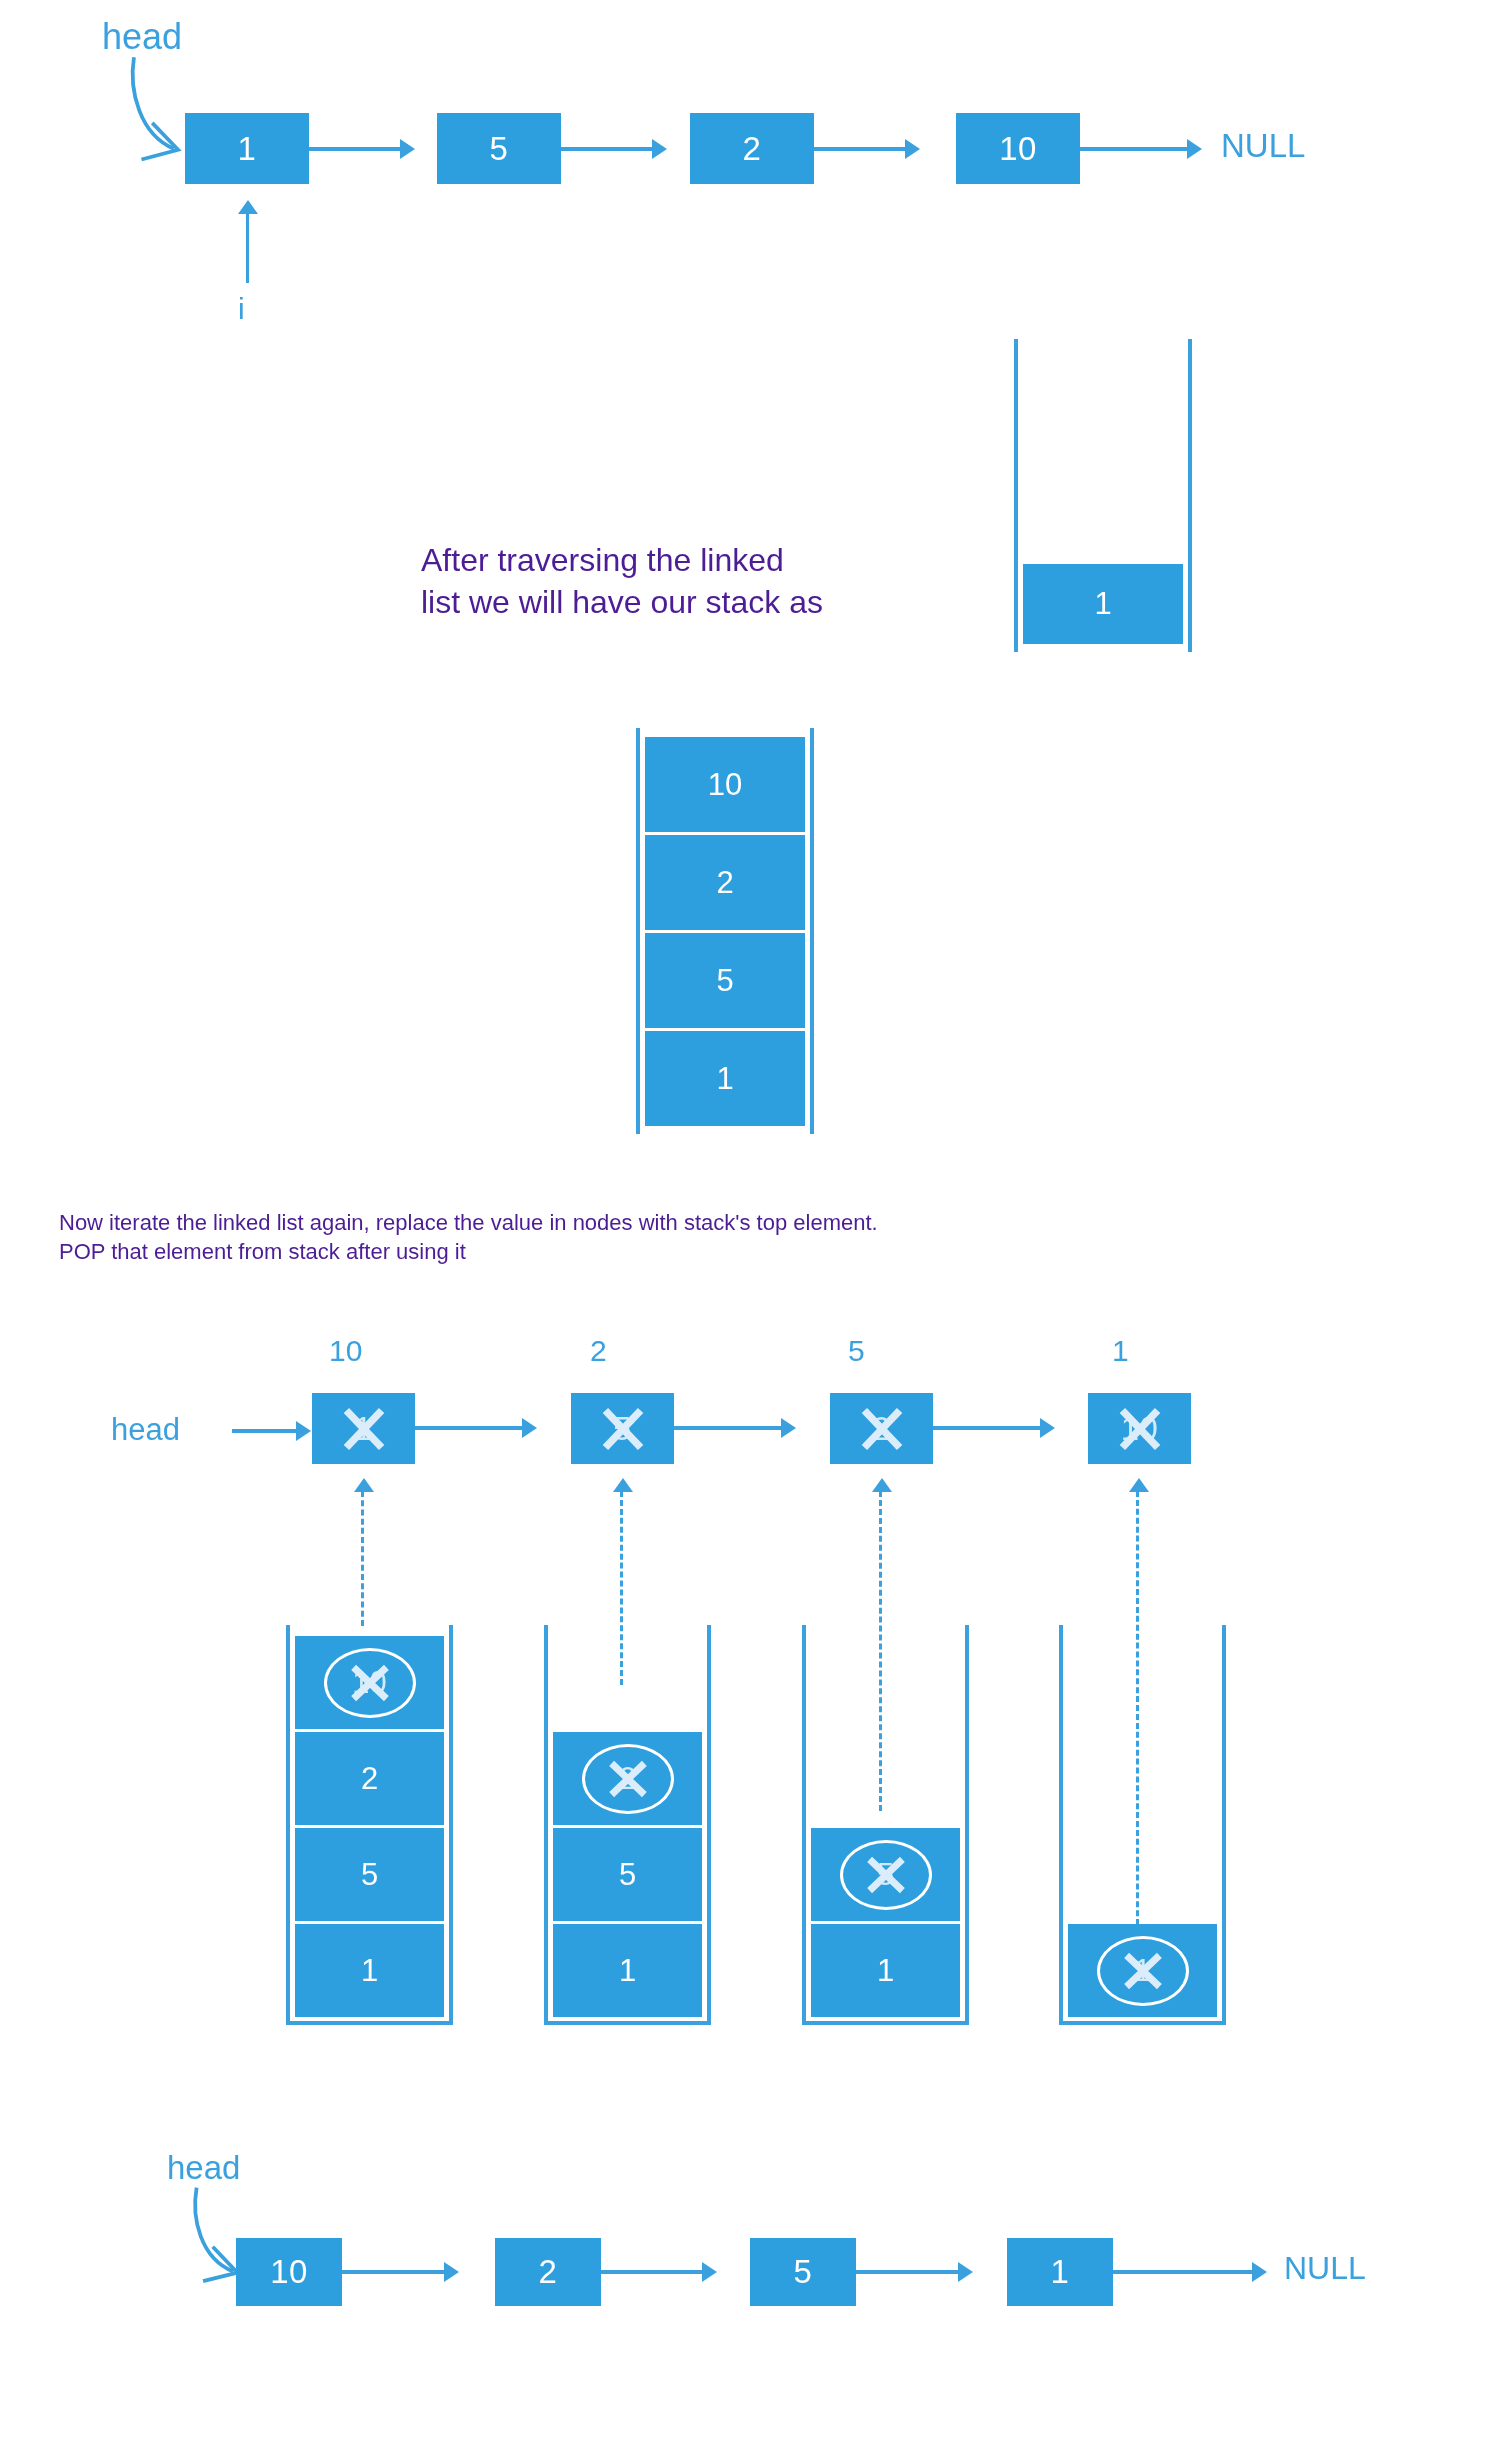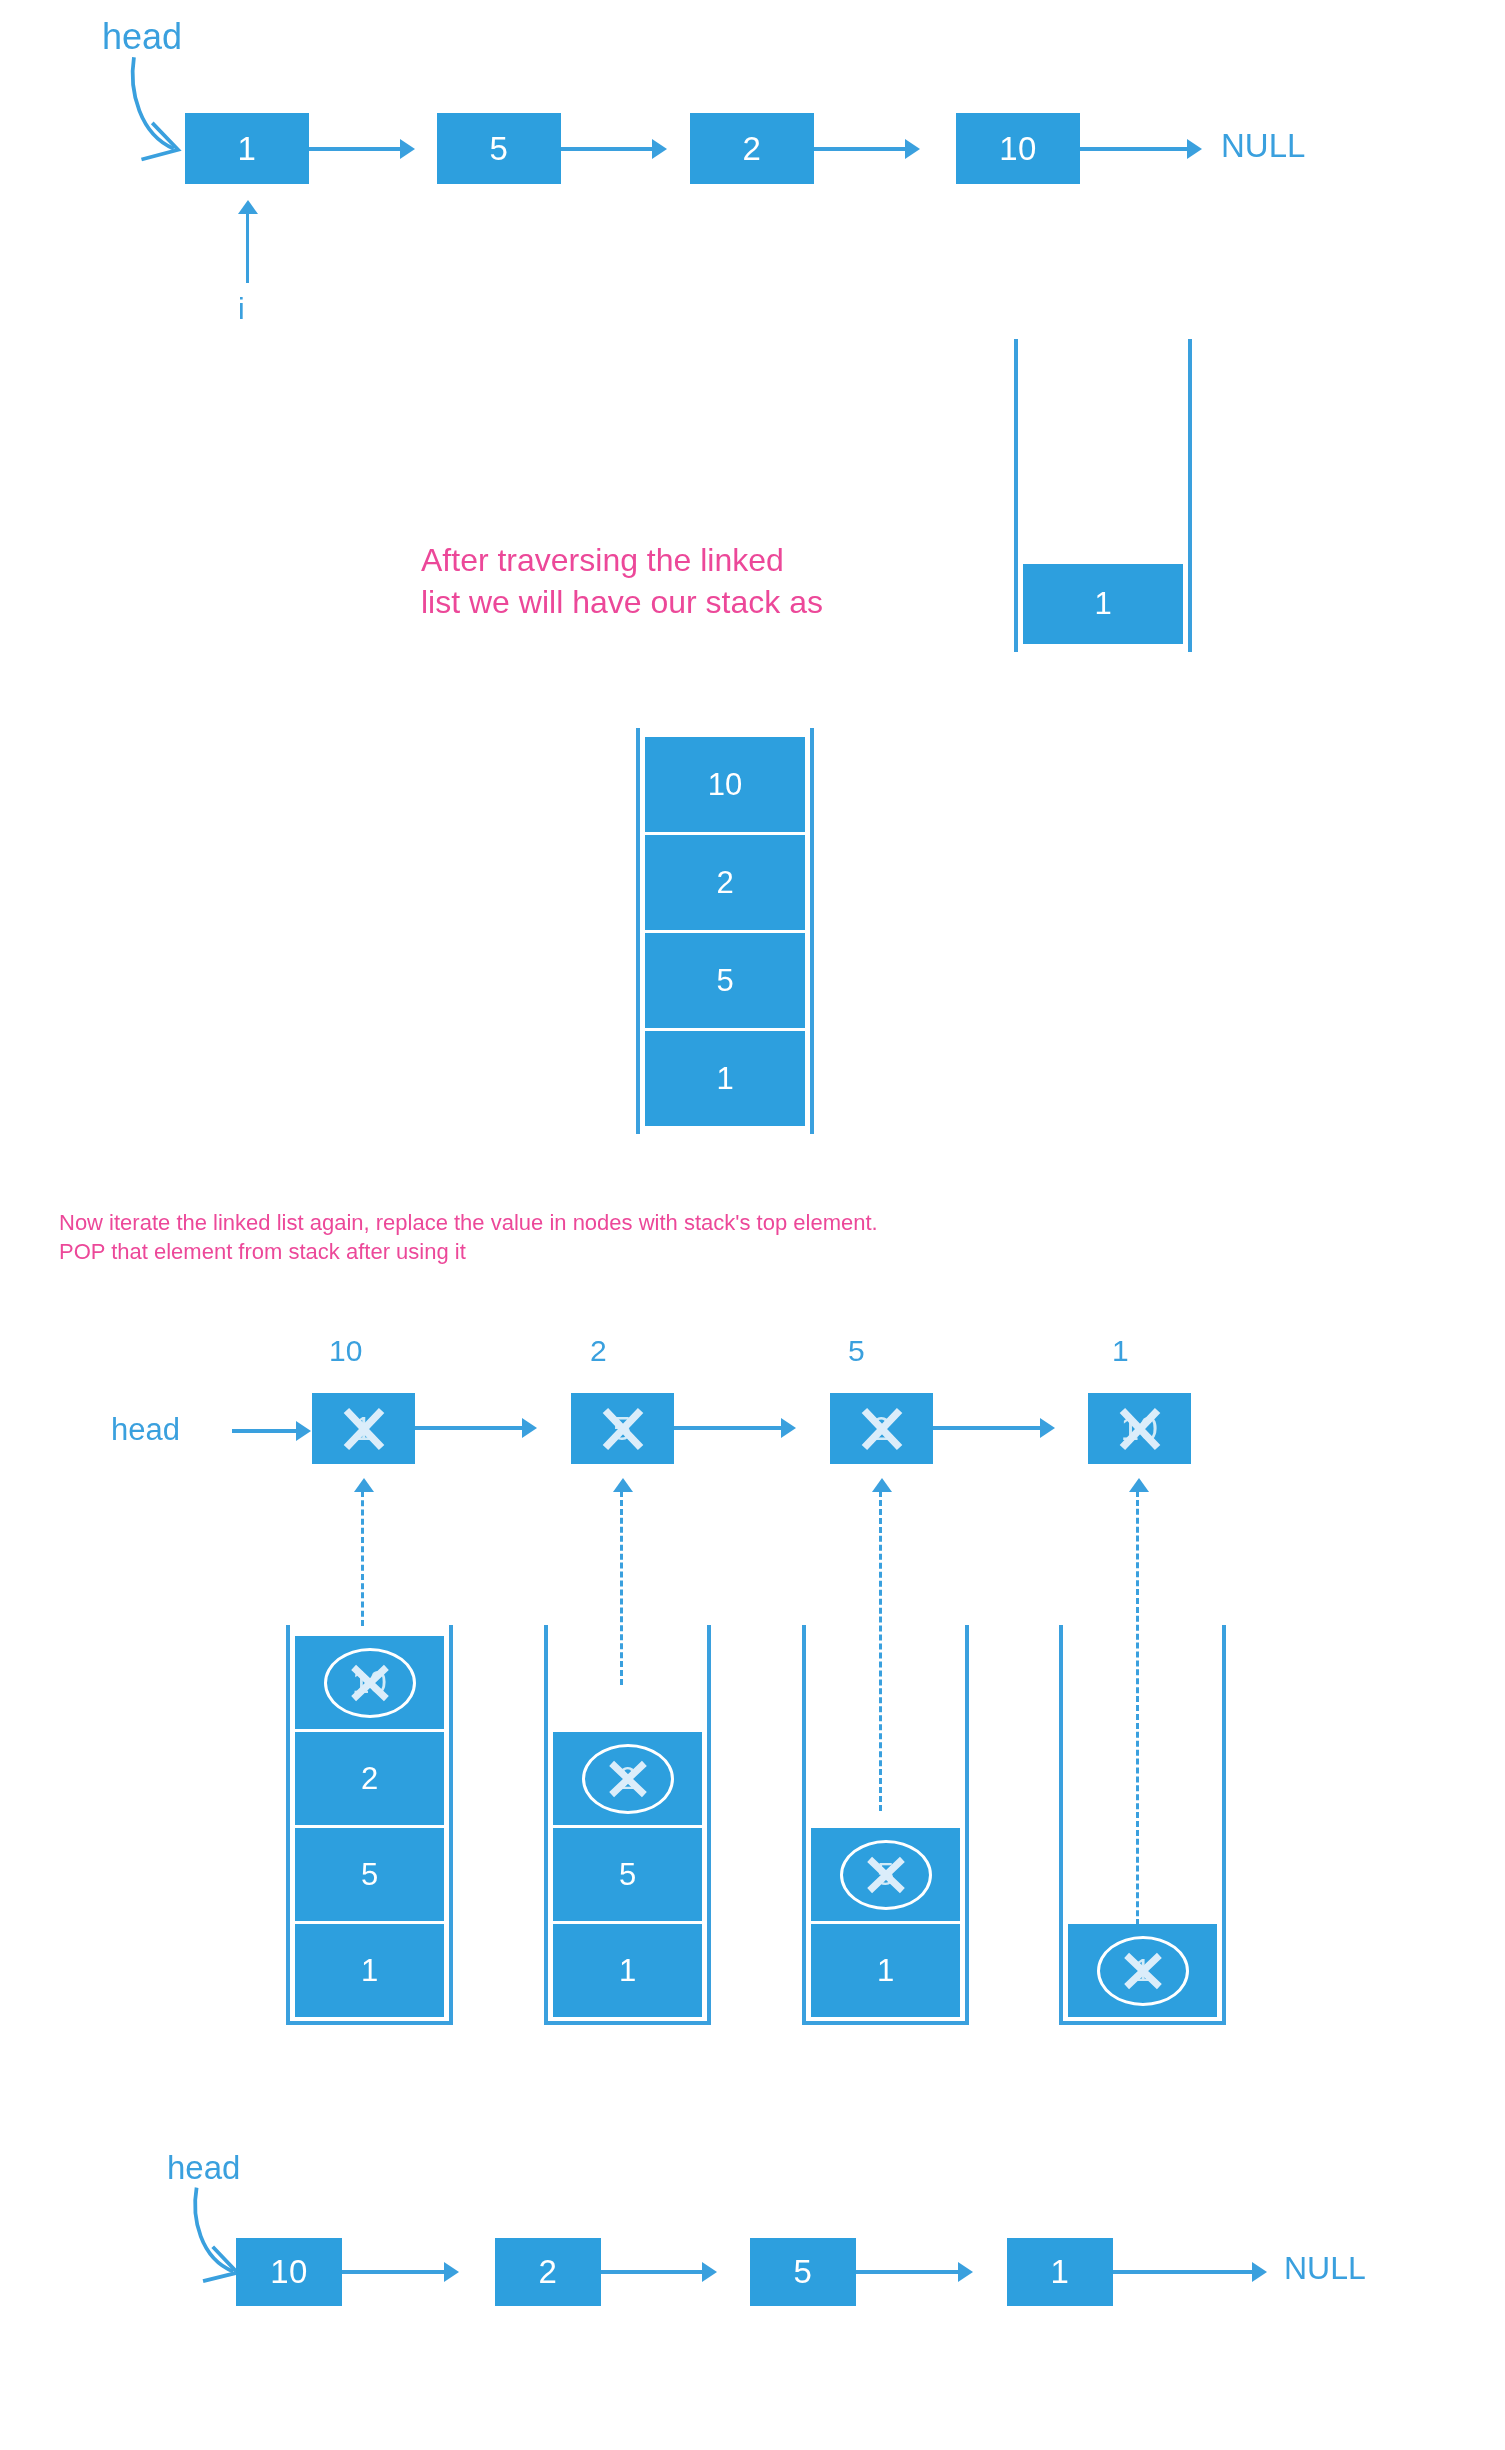--- a/index.html
+++ b/index.html
@@ -84,21 +84,21 @@
     transform:translate(-50%,-50%);
     border:3.2px solid #ffffff;border-radius:50%;
     z-index:4;pointer-events:none;
   }
 
   
   .head-curve{position:absolute;z-index:1;}
   .head-curve svg{display:block;overflow:visible;}
 
   .para{
-    position:absolute;color:#ec4899;
+    position:absolute;color:#4c1d95;
     font-family:"Liberation Sans", sans-serif;
     line-height:1.30;white-space:pre-line;
   }
 </style>
 </head>
 <body>
 
 <div class="stage">
 
   <div>

